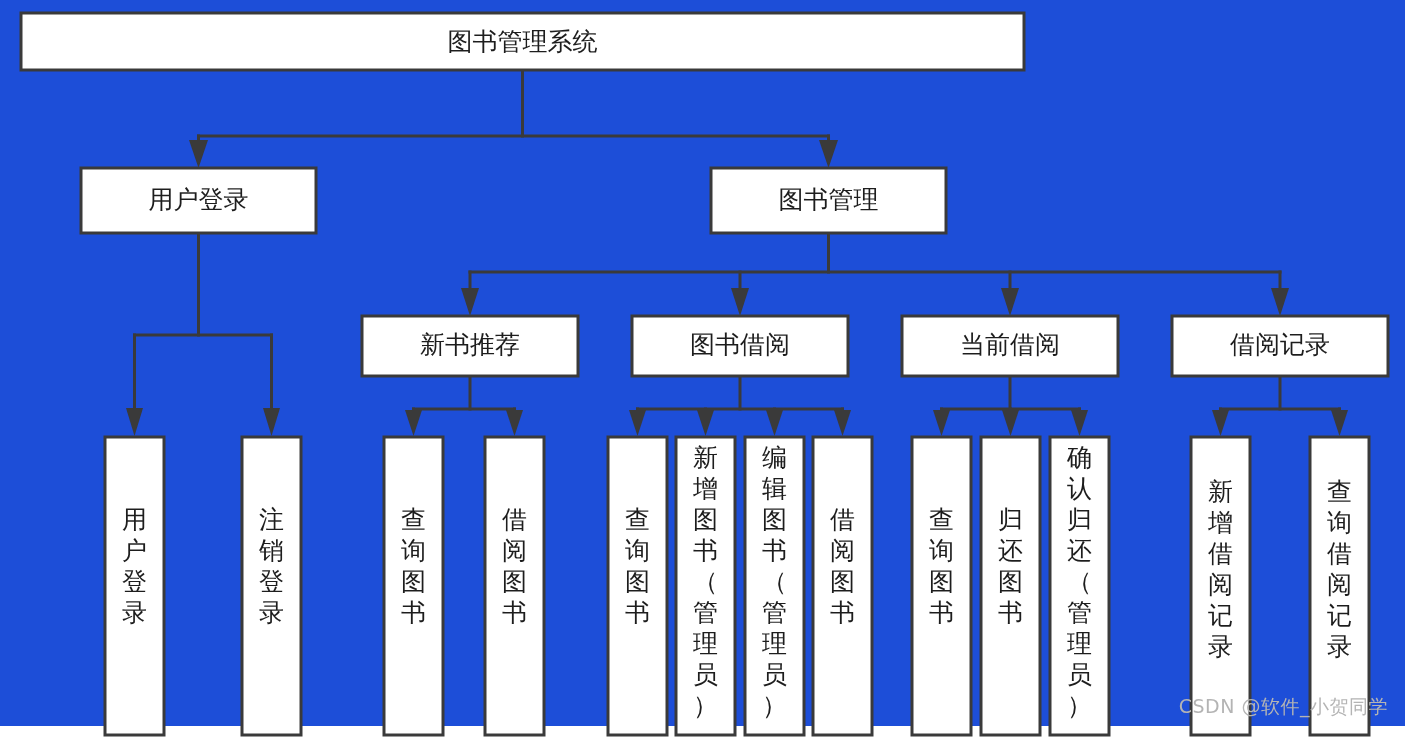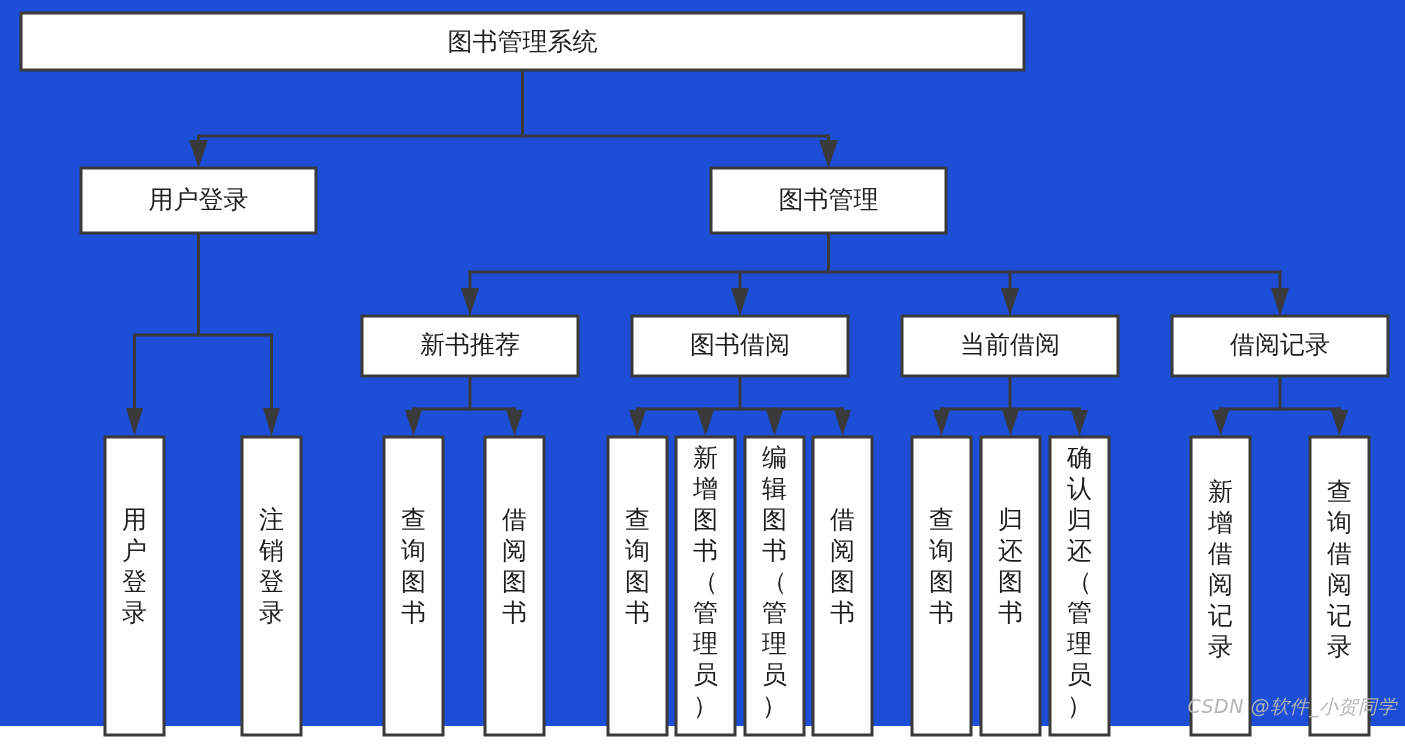--- a/index.html
+++ b/index.html
@@ -49,28 +49,27 @@
     dominant-baseline: middle;
   }
   .node-label-vertical {
     fill: #1d1d1d;
     font-family: "DejaVu Sans", "Liberation Sans", sans-serif;
     font-size: 25px;
     text-anchor: middle;
   }
   .watermark {
     position: absolute;
-    right: 8px;
+    right: 17px;
     bottom: 6px;
     font-family: "DejaVu Sans", "Liberation Sans", sans-serif;
     font-size: 19px;
     color: #b4b4b4;
     white-space: nowrap;
     letter-spacing: 0.5px;
-    font-style: italic;
   }
 </style>
 </head>
 <body>
 
 <div id="diagram-root">
 
   <svg class="flow" viewBox="0 0 1405 747" xmlns="http://www.w3.org/2000/svg">
 
     <g>

